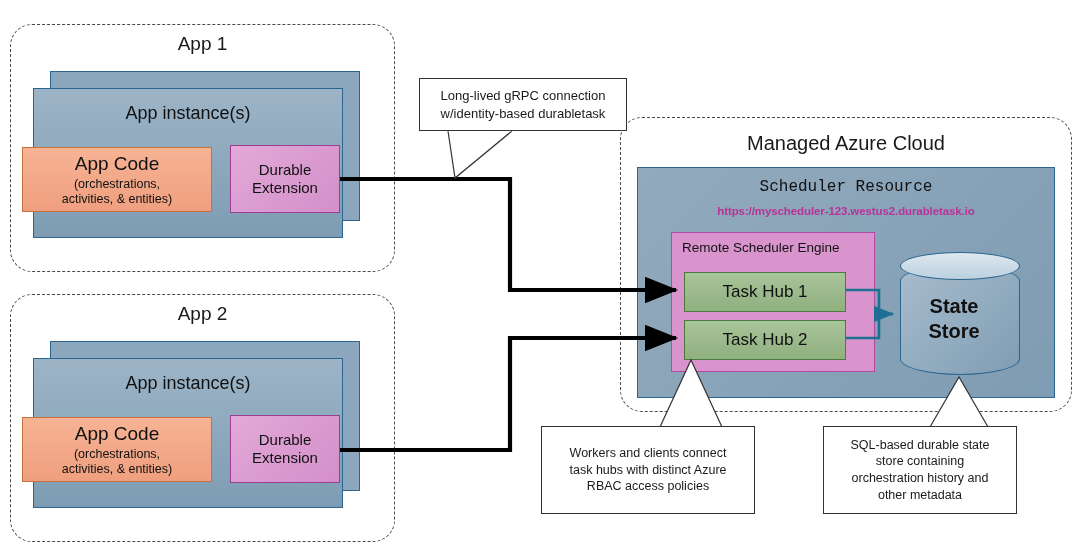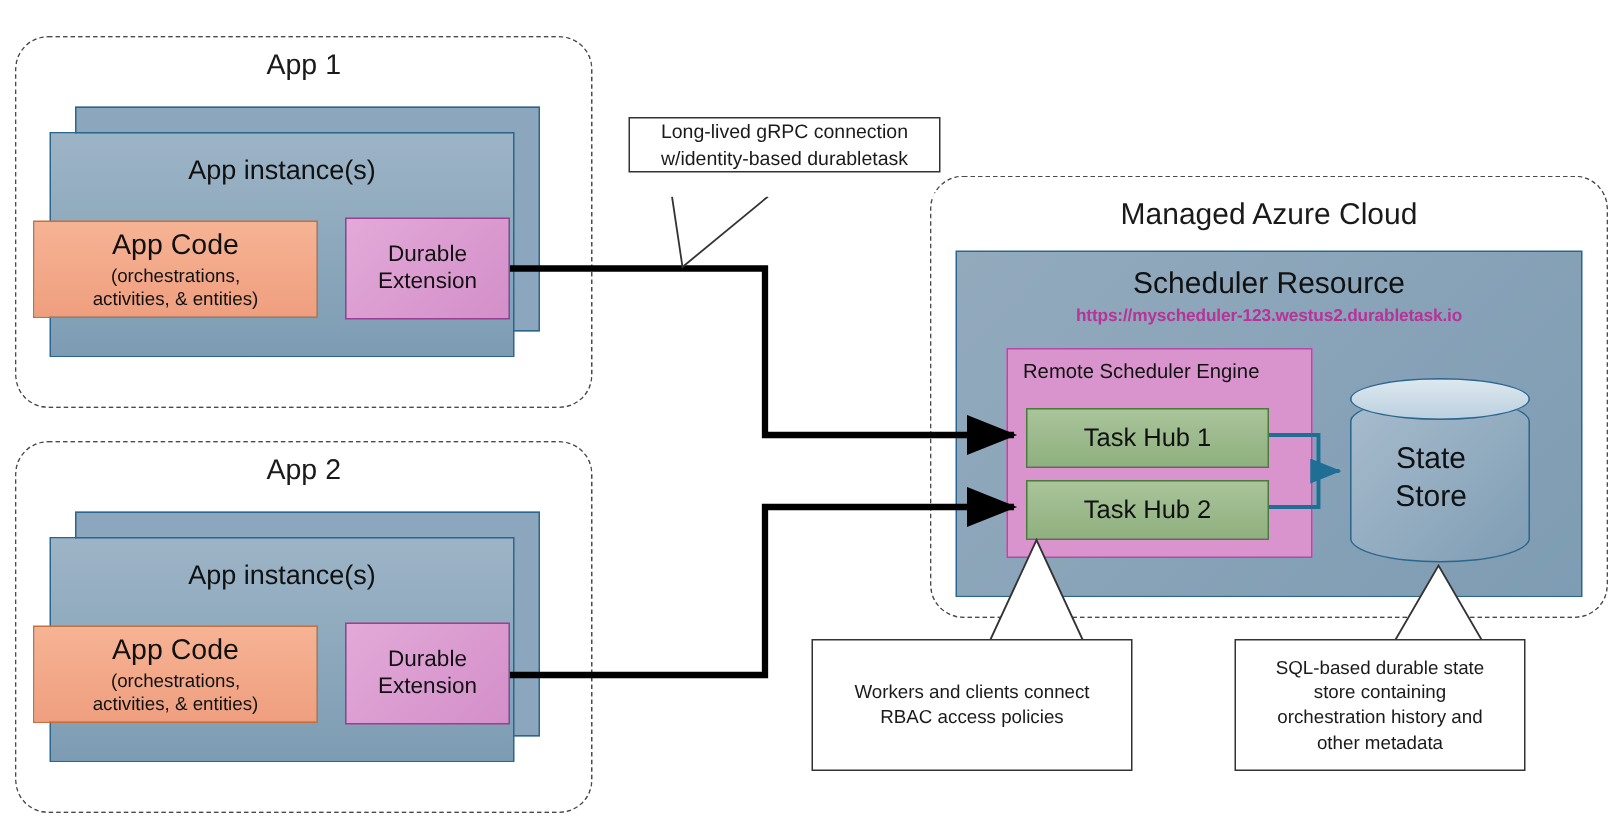--- a/index.html
+++ b/index.html
@@ -62,21 +62,21 @@
     font-size:15px;color:#111;
   }
 
   
   .sched-res{
     background:linear-gradient(135deg,#93aabd 0%,#7e9cb3 100%);
     border:1.4px solid #2b6690;
   }
   .sched-title{
     position:absolute;left:0;right:0;top:10px;text-align:center;
-    font-size:20px;color:#111;
+    font-size:16px;color:#111;font-family:Liberation Mono, monospace;
   }
   .sched-url{
     position:absolute;left:0;right:0;top:37px;text-align:center;
     font-size:11.5px;font-weight:bold;color:#b8329a;letter-spacing:-0.1px;
   }
   .engine-box{
     background:#d994cd;
     border:1.4px solid #b14ba6;
   }
   .engine-label{
@@ -172,21 +172,21 @@
   </div>
 
   <div class="abs engine-box" style="left:671px;top:232px;width:204px;height:140px;">
     <div class="engine-label">Remote Scheduler Engine</div>
   </div>
   <div class="abs taskhub" style="left:684px;top:272px;width:162px;height:40px;">Task Hub 1</div>
   <div class="abs taskhub" style="left:684px;top:320px;width:162px;height:40px;">Task Hub 2</div>
 
   <div class="abs cyl-body" style="left:900px;top:265px;width:120px;height:110px;"></div>
   <div class="abs cyl-top" style="left:900px;top:252px;width:120px;height:28px;"></div>
-  <div class="cyl-text" style="left:900px;width:108px;top:294px;">
+  <div class="cyl-text" style="left:900px;width:108px;top:294px;font-weight:bold;">
     <div>State</div>
     <div>Store</div>
   </div>
 
   <svg id="wires" viewBox="0 0 1081 550">
     <defs>
       <marker id="arrowBlack" markerWidth="9" markerHeight="9" refX="7.5" refY="3.2" orient="auto" markerUnits="strokeWidth">
         <path d="M0,0 L8,3.2 L0,6.4 z" fill="#000"></path>
       </marker>
       <marker id="arrowTeal" markerWidth="9" markerHeight="9" refX="7.5" refY="3.2" orient="auto" markerUnits="strokeWidth">
@@ -204,30 +204,31 @@
     <path d="M448,131 L455,178 L512,131" fill="#ffffff" stroke="#333" stroke-width="1.2" stroke-linejoin="miter"></path>
     <path d="M424,130 L625,130" fill="none" stroke="#ffffff" stroke-width="2.4"></path>
 
     <path d="M660,427 L691,360 L722,427" fill="#ffffff" stroke="#333" stroke-width="1.2"></path>
     <path d="M662,427 L720,427" fill="none" stroke="#ffffff" stroke-width="2.4"></path>
 
     <path d="M930,427 L959,377 L988,427" fill="#ffffff" stroke="#333" stroke-width="1.2"></path>
     <path d="M932,427 L986,427" fill="none" stroke="#ffffff" stroke-width="2.4"></path>
   </svg>
 
-  <div class="abs callout" style="left:419px;top:78px;width:208px;height:37px;">
+  <div class="abs callout" style="left:419px;top:78px;width:208px;height:53px;">
     <div>
       <div>Long-lived gRPC connection</div>
       <div>w/identity-based durabletask</div>
     </div>
   </div>
 
   <div class="abs callout small" style="left:541px;top:426px;width:214px;height:88px;">
     <div>
       <div>Workers and clients connect</div>
+      <div>task hubs with distinct Azure</div>
       <div>RBAC access policies</div>
     </div>
   </div>
 
   <div class="abs callout small" style="left:823px;top:426px;width:194px;height:88px;">
     <div>
       <div>SQL-based durable state</div>
       <div>store containing</div>
       <div>orchestration history and</div>
       <div>other metadata</div>

